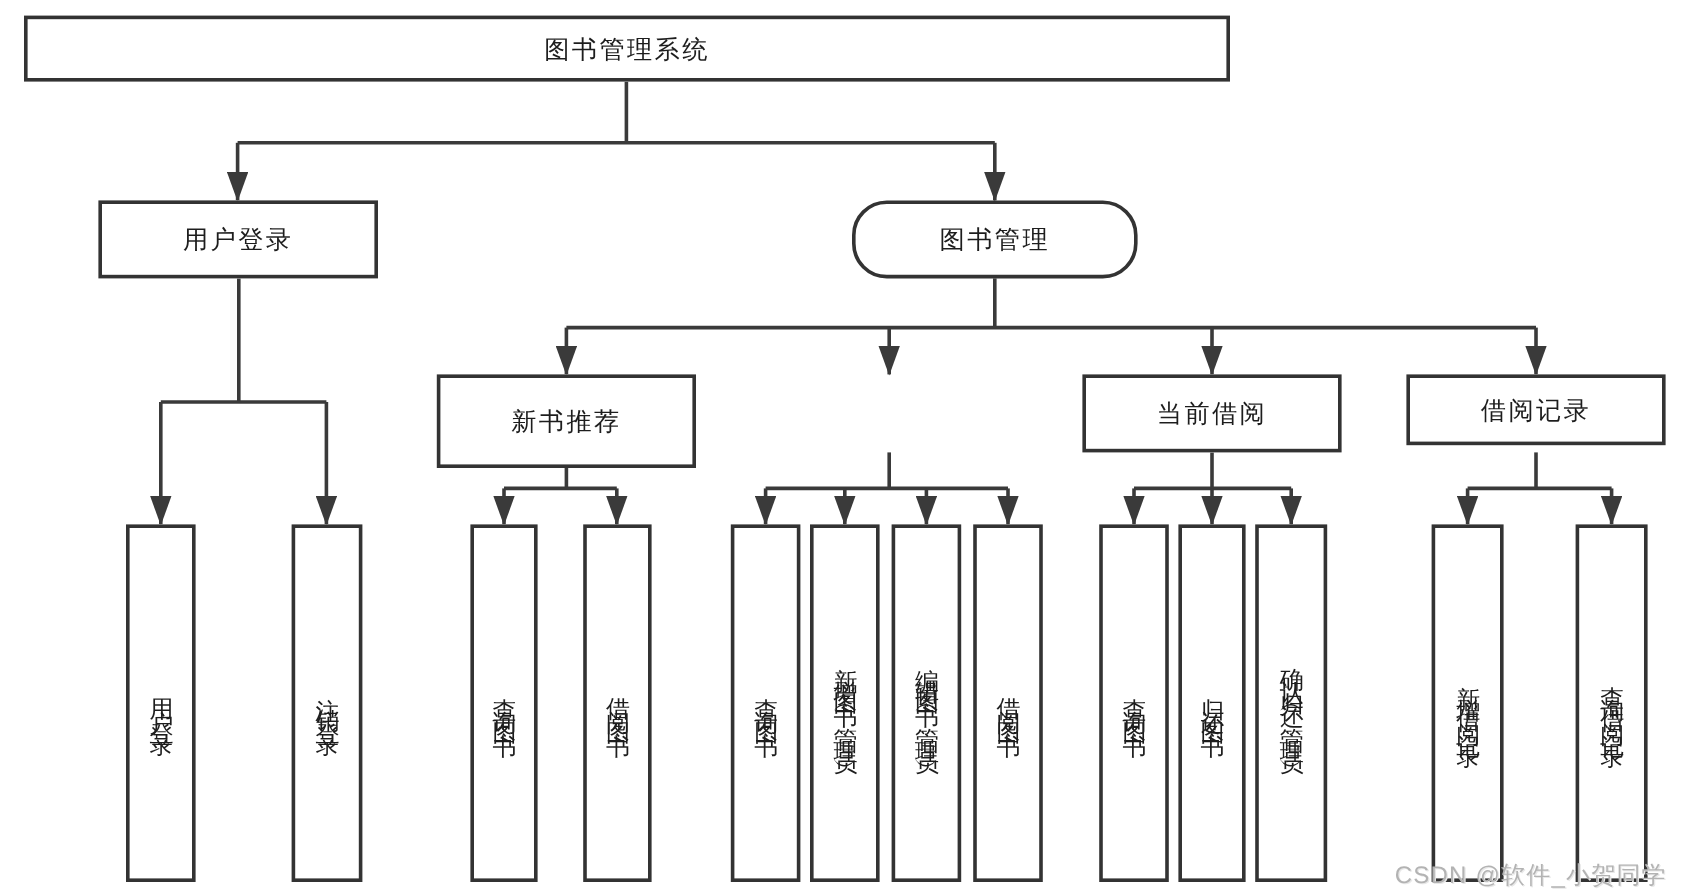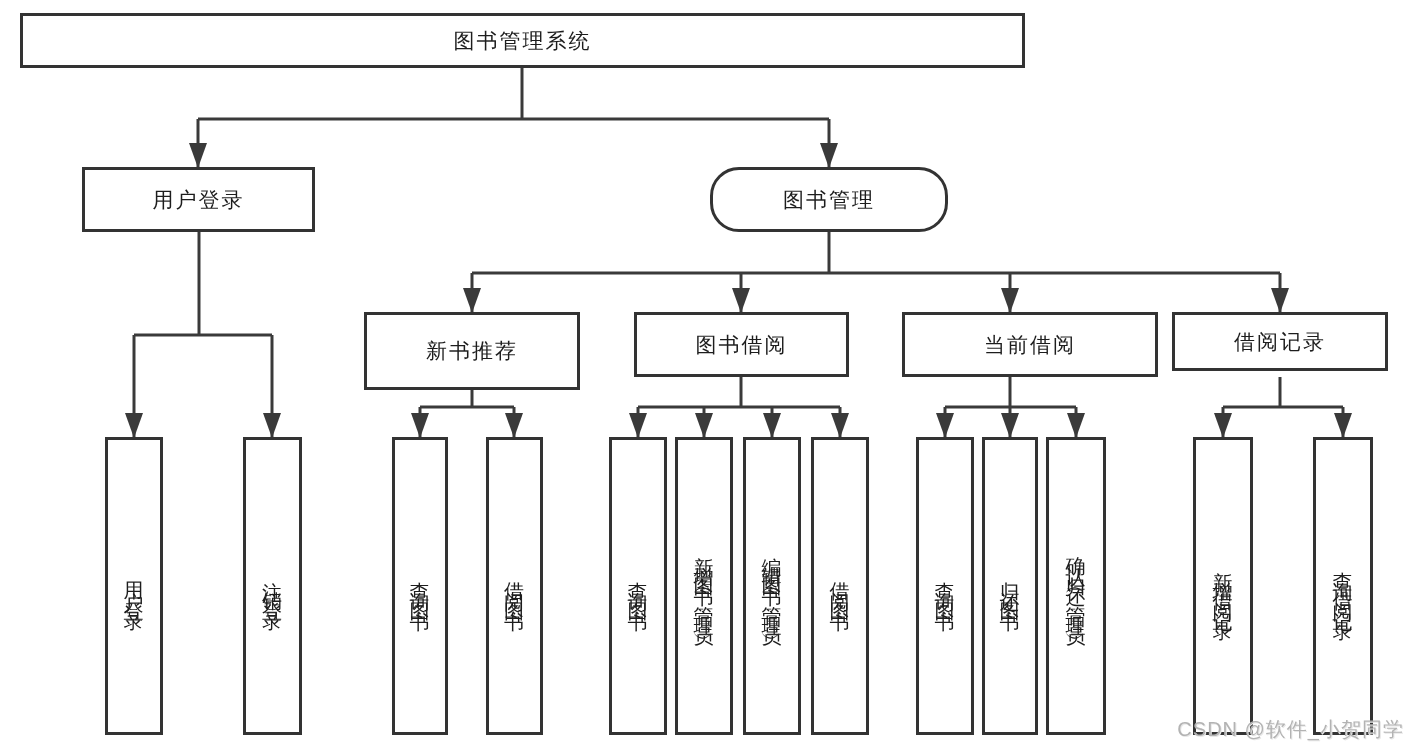--- a/index.html
+++ b/index.html
@@ -39,21 +39,21 @@
     writing-mode: vertical-rl;
     text-orientation: mixed;
     font-size: 20px;
     line-height: 1;
     letter-spacing: 10px;
     margin: auto;
   }
   .watermark {
     position: absolute;
     top: 716px;
-    right: 1px;
+    right: 16px;
     font-size: 20px;
     letter-spacing: 1px;
     color: #b3b3b3;
     text-shadow: 1px 1px 0 #e8e8e8;
     white-space: nowrap;
   }
 </style>
 </head>
 <body>
 
@@ -111,24 +111,21 @@
   <div class="box h-box" style="left:82px; top:167px; width:233px; height:65px;">
     <span class="label">用户登录</span>
   </div>
   <div class="box h-box" style="left:710px; top:167px; width:238px; height:65px;border-radius:29px;">
     <span class="label">图书管理</span>
   </div>
 
   <div class="box h-box" style="left:364px; top:312px; width:216px; height:78px;">
     <span class="label">新书推荐</span>
   </div>
-  <div class="box h-box" style="left:634px; top:312px; width:215px; height:65px;">
-    <span class="label">图书借阅</span>
-  </div>
-  <div class="box h-box" style="left:902px; top:312px; width:256px; height:65px;">
+  <div class="box h-box" style="left:902px; top:312px; width:216px; height:65px;">
     <span class="label">当前借阅</span>
   </div>
   <div class="box h-box" style="left:1172px; top:312px; width:216px; height:59px;">
     <span class="label">借阅记录</span>
   </div>
 
   <div class="box v-box" style="left:105px; top:437px; width:58px; height:298px;">
     <span class="label">用户登录</span>
   </div>
   <div class="box v-box" style="left:243px; top:437px; width:59px; height:298px;">

